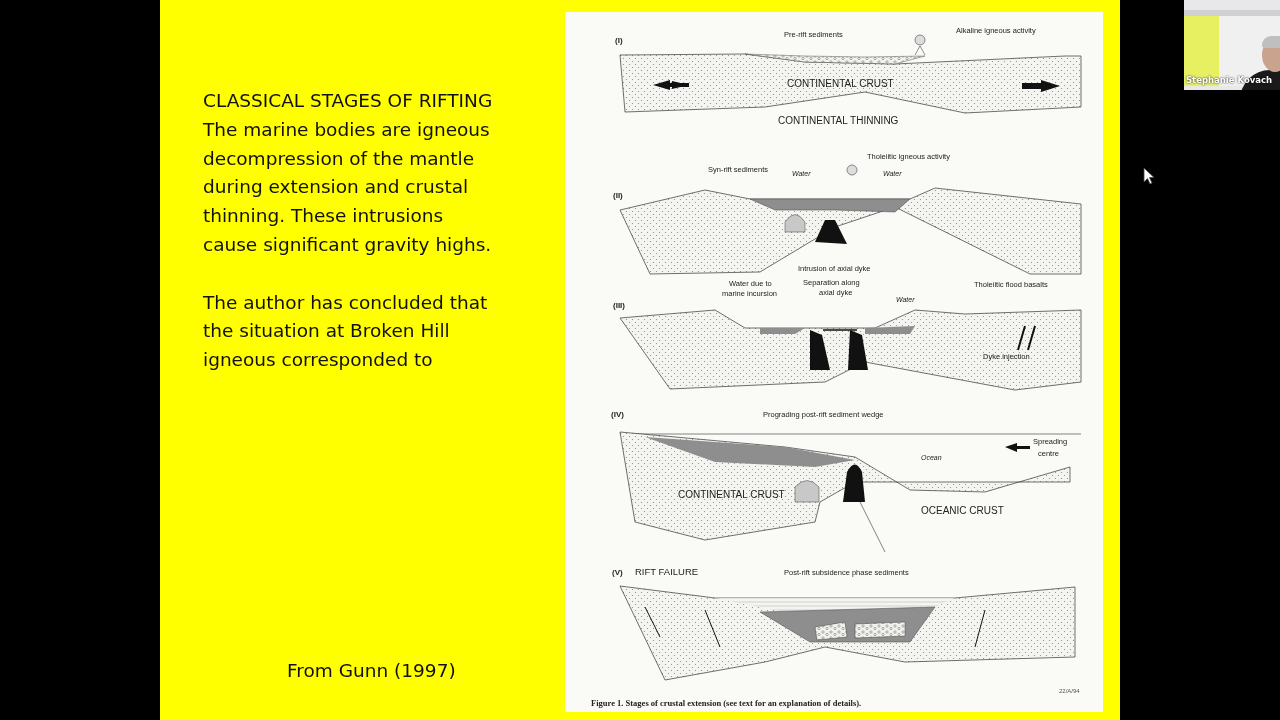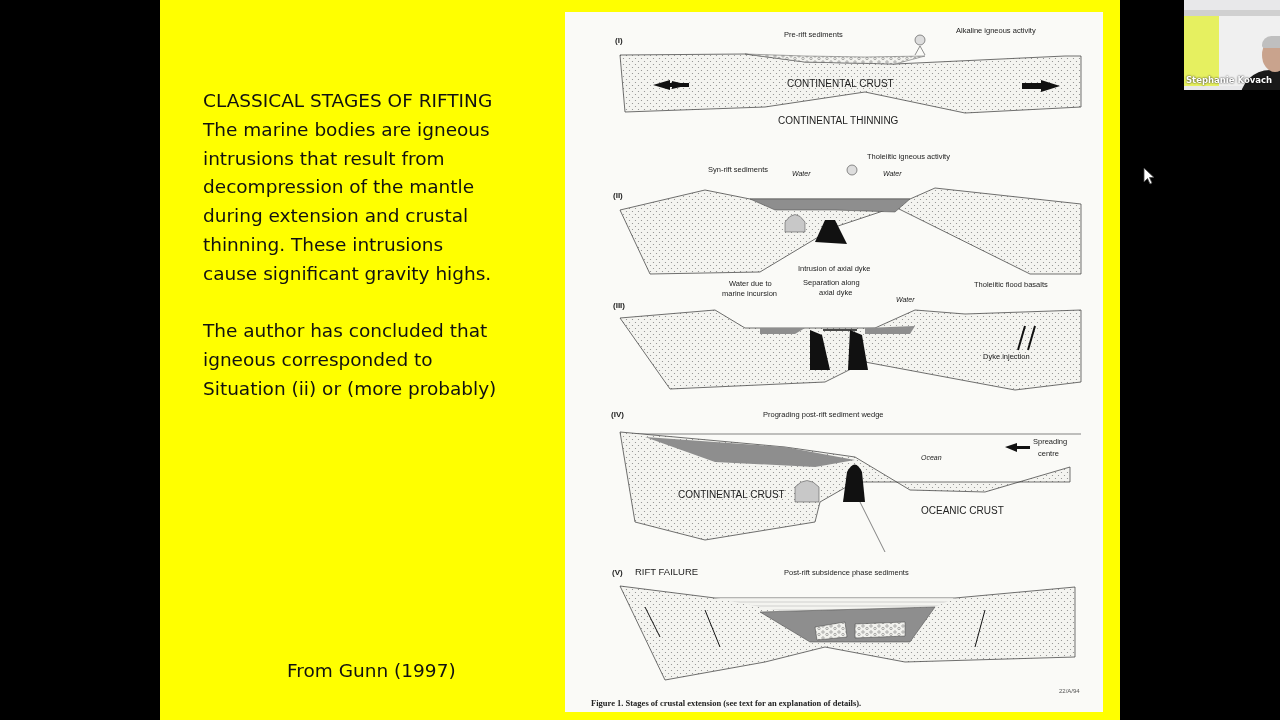--- a/index.html
+++ b/index.html
@@ -23,29 +23,28 @@
   .name-tag { position:absolute; left:2px; top:75px; font-size:8.5px; font-weight:bold; color:#fff; font-family:"DejaVu Sans", sans-serif; text-shadow:0 0 2px #000; white-space:nowrap; }
   .cursor { position:absolute; left:983px; top:167px; }
 </style>
 </head>
 <body>
 
 <div class="slide">
   <div class="text-block">
     <p>CLASSICAL STAGES OF RIFTING</p>
     <p>The marine bodies are igneous</p>
-    <p>intrusions that result from</p>
     <p>decompression of the mantle</p>
     <p>during extension and crustal</p>
     <p>thinning.  These intrusions</p>
     <p>cause significant gravity highs.</p>
     <div class="spacer"></div>
     <p>The author has concluded that</p>
+    <p>the situation at Broken Hill</p>
     <p>igneous corresponded to</p>
-    <p>Situation (ii) or (more probably)</p>
   </div>
 
   <div class="citation">From Gunn (1997)</div>
 
   <div class="figure">
     <svg width="538" height="700" viewBox="0 0 538 700">
       <defs>
         <pattern id="dots" width="6" height="6" patternUnits="userSpaceOnUse">
           <rect width="6" height="6" fill="#f4f4f0"></rect>
           <circle cx="1.5" cy="1.5" r="0.6" fill="#888"></circle>

